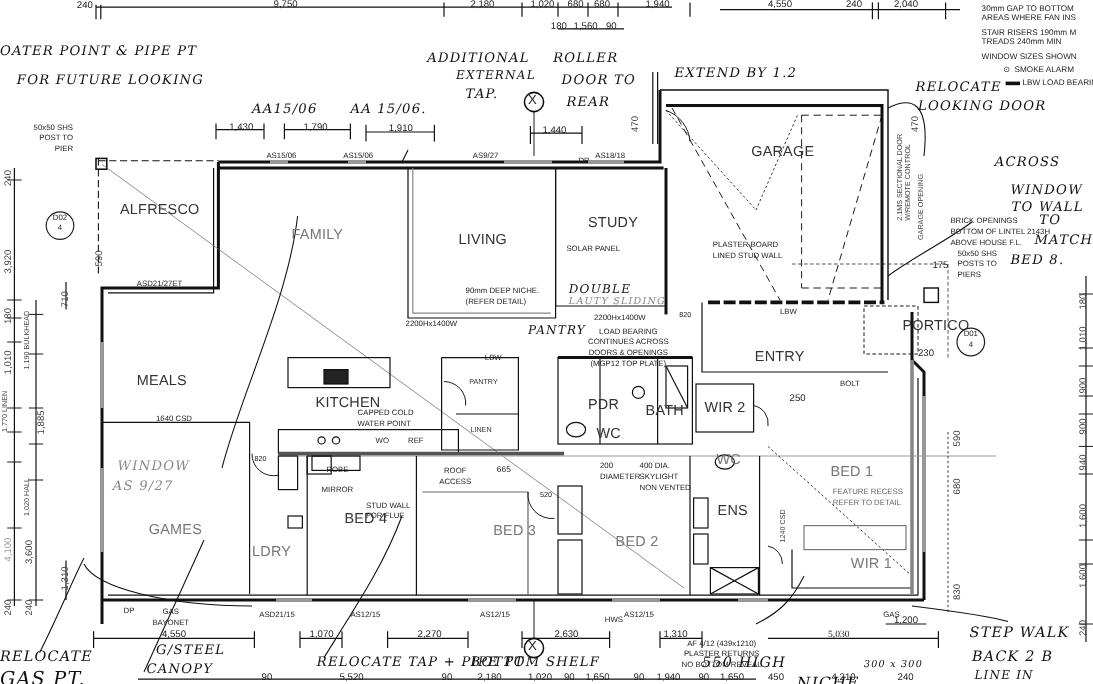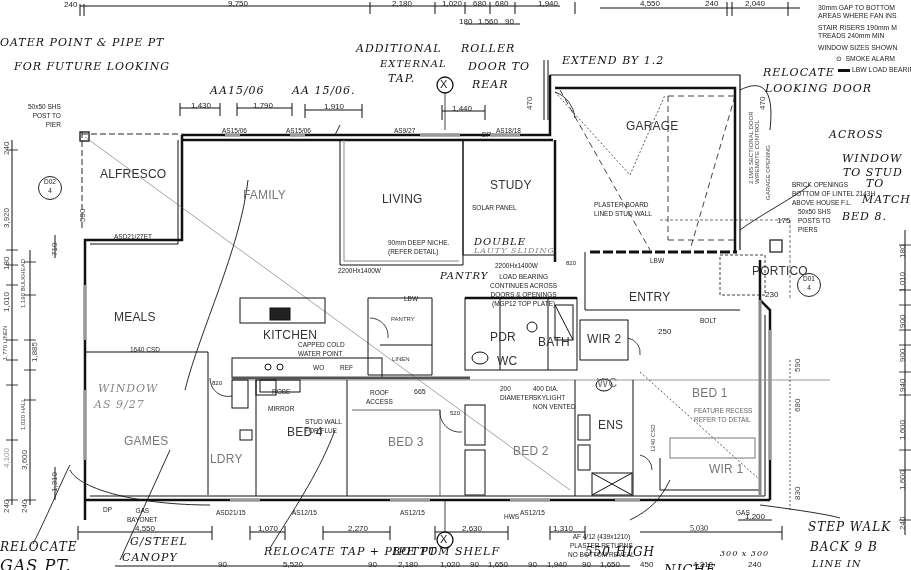--- a/index.html
+++ b/index.html
@@ -265,21 +265,21 @@
 <div class="small" style="left:392px;top:356px;">LINEN</div>
 <div class="room" style="left:490px;top:330px;">PDR</div>
 <div class="room" style="left:497px;top:354px;">WC</div>
 <div class="room" style="left:538px;top:335px;">BATH</div>
 <div class="room" style="left:587px;top:332px;">WIR 2</div>
 <div class="room" style="left:629px;top:290px;">ENTRY</div>
 <div class="room" style="left:752px;top:264px;">PORTICO</div>
 <div class="room grey" style="left:124px;top:434px;">GAMES</div>
 <div class="room grey" style="left:210px;top:452px;">LDRY</div>
 <div class="room" style="left:287px;top:425px;">BED 4</div>
-<div class="room grey" style="left:388px;top:435px;">BED 3</div>
+<div class="room grey" style="left:411px;top:435px;">BED 3</div>
 <div class="room grey" style="left:513px;top:444px;">BED 2</div>
 <div class="room" style="left:598px;top:418px;">ENS</div>
 <div class="room grey" style="left:597px;top:376px;">WC</div>
 <div class="room grey" style="left:692px;top:386px;">BED 1</div>
 <div class="room grey" style="left:709px;top:462px;">WIR 1</div>
 
 <div class="note" style="left:28px;top:102px;white-space:pre;text-align:right;">50x50 SHS
 POST TO
 PIER</div>
 <div class="note" style="left:388px;top:238px;white-space:pre;">90mm DEEP NICHE.
@@ -448,33 +448,33 @@
 <div class="hand" style="left:380px;top:58px;font-size:10px;">EXTERNAL</div>
 <div class="hand" style="left:388px;top:72px;">TAP.</div>
 <div class="hand" style="left:461px;top:42px;">ROLLER</div>
 <div class="hand" style="left:468px;top:60px;">DOOR TO</div>
 <div class="hand" style="left:472px;top:78px;">REAR</div>
 <div class="hand" style="left:562px;top:54px;">EXTEND BY 1.2</div>
 <div class="hand" style="left:763px;top:66px;">RELOCATE</div>
 <div class="hand" style="left:765px;top:82px;">LOOKING DOOR</div>
 <div class="hand" style="left:829px;top:98px;margin-top:30px;">ACROSS</div>
 <div class="hand" style="left:842px;top:152px;">WINDOW</div>
-<div class="hand" style="left:843px;top:166px;">TO STUD</div>
+<div class="hand" style="left:843px;top:166px;">TO WALL</div>
 <div class="hand" style="left:866px;top:177px;">TO</div>
 <div class="hand" style="left:862px;top:193px;">MATCH</div>
 <div class="hand" style="left:842px;top:210px;">BED 8.</div>
 <div class="hand" style="left:474px;top:236px;font-size:10px;">DOUBLE</div>
 <div class="hand gr" style="left:474px;top:246px;font-size:8px;">LAUTY SLIDING</div>
 <div class="hand" style="left:440px;top:270px;font-size:10px;">PANTRY</div>
 <div class="hand gr" style="left:98px;top:382px;">WINDOW</div>
 <div class="hand gr" style="left:94px;top:398px;">AS 9/27</div>
 <div class="hand" style="left:0px;top:540px;font-size:12px;">RELOCATE</div>
 <div class="hand" style="left:0px;top:556px;font-size:16px;">GAS PT.</div>
 <div class="hand" style="left:130px;top:535px;">G/STEEL</div>
 <div class="hand" style="left:122px;top:551px;">CANOPY</div>
 <div class="hand" style="left:264px;top:545px;">RELOCATE TAP + PIPE PT</div>
 <div class="hand" style="left:392px;top:545px;">BOTTOM SHELF</div>
 <div class="hand" style="left:585px;top:545px;font-size:12px;">550 HIGH</div>
 <div class="hand" style="left:664px;top:526px;font-size:13px;margin-top:36px;">NICHE</div>
 <div class="hand" style="left:720px;top:549px;font-size:8px;">300 x 300</div>
 <div class="hand" style="left:808px;top:520px;font-size:12px;">STEP WALK</div>
-<div class="hand" style="left:810px;top:540px;font-size:12px;">BACK  9  B</div>
+<div class="hand" style="left:810px;top:540px;font-size:12px;">BACK  2  B</div>
 <div class="hand" style="left:812px;top:558px;font-size:10px;">LINE    IN</div>
 
 </body></html>

